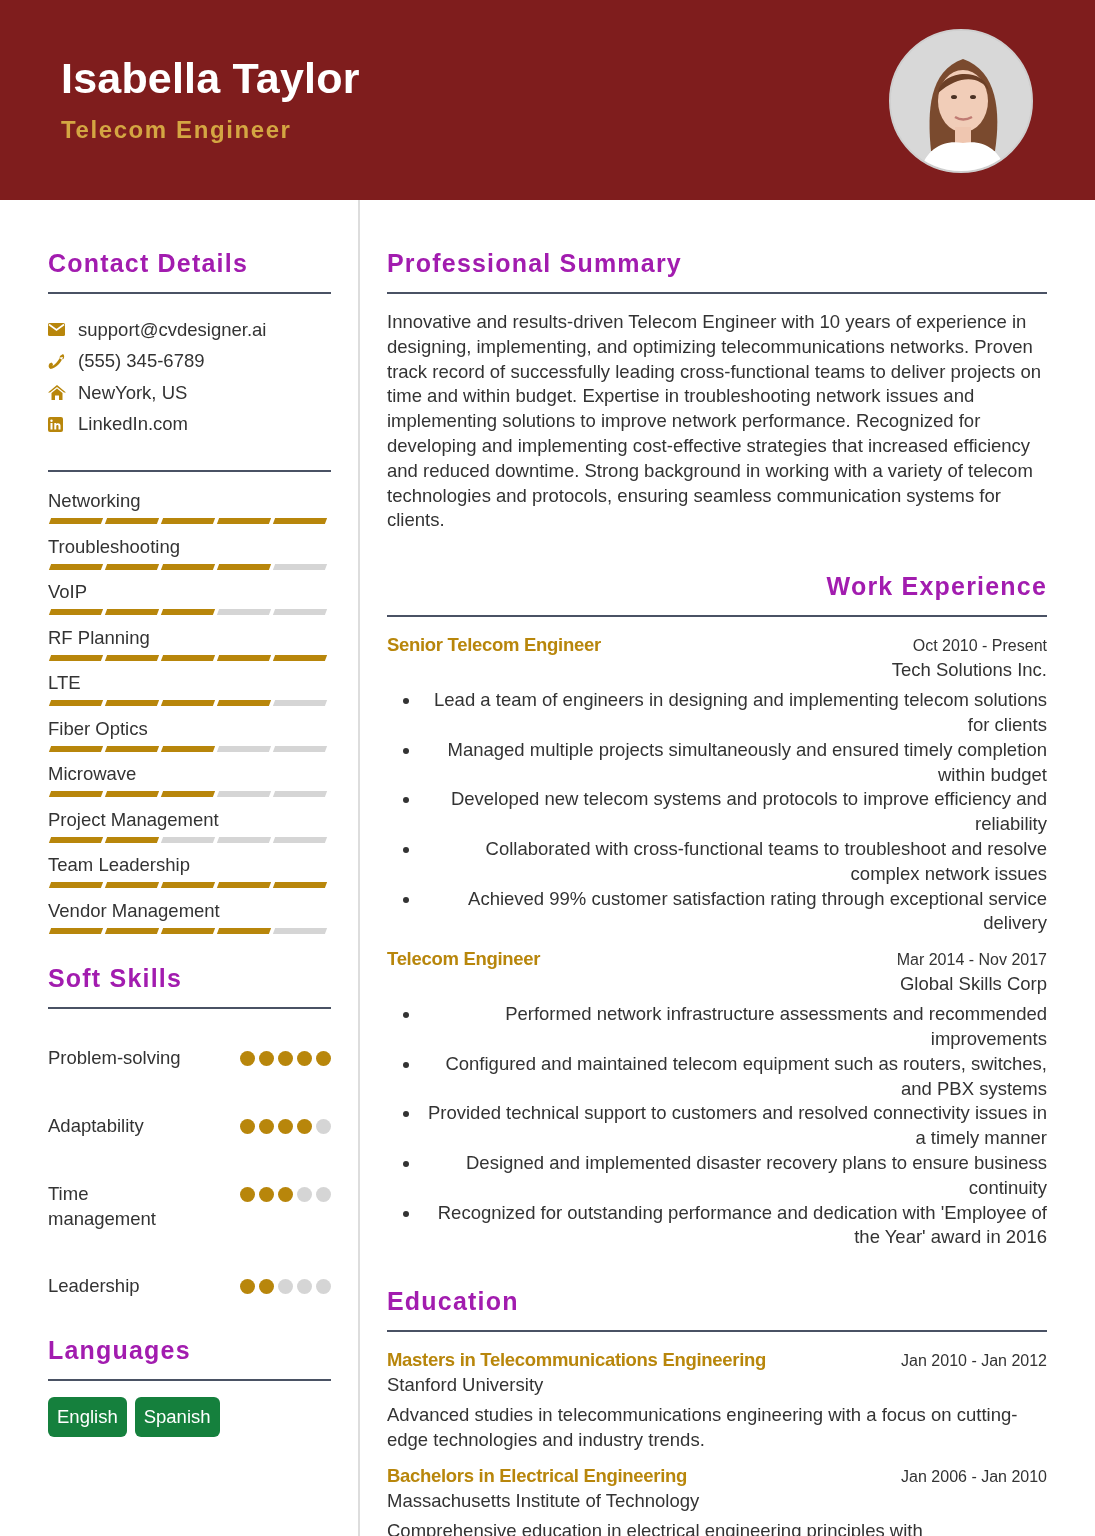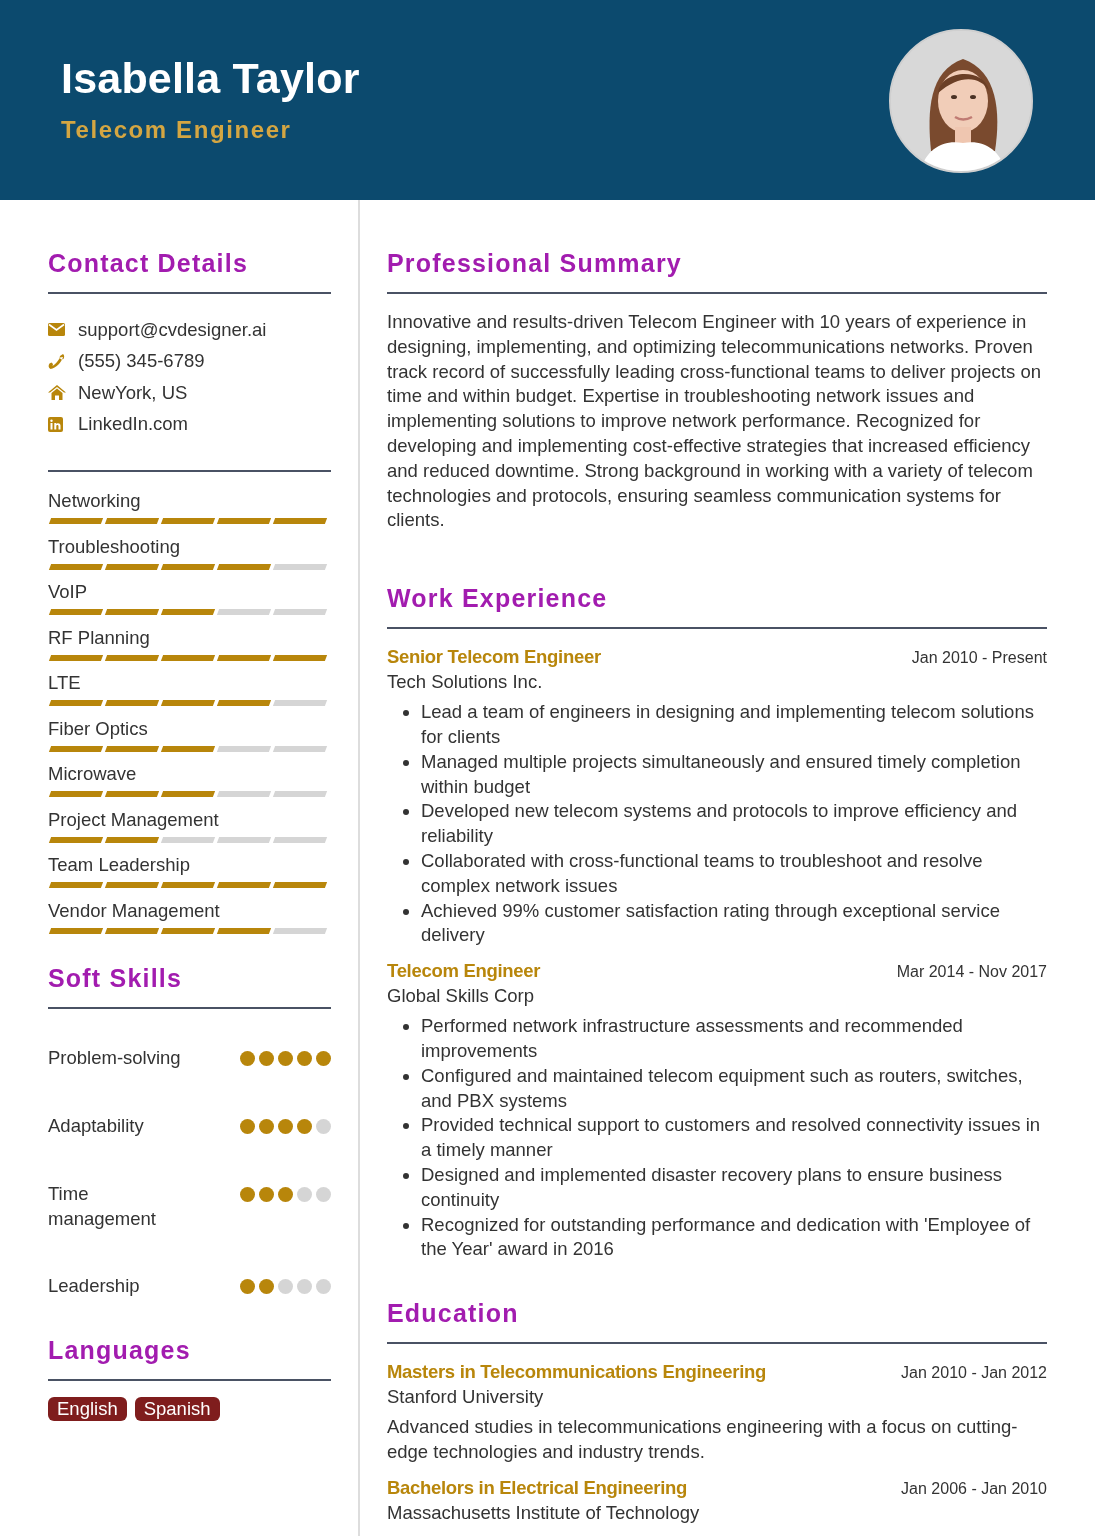--- a/index.html
+++ b/index.html
@@ -1,19 +1,19 @@
 <!DOCTYPE html>
 <html><head>
 <meta charset="utf-8">
 <style>
   * { box-sizing: border-box; margin: 0; padding: 0; }
   html, body { width: 1095px; height: 1536px; overflow: hidden; background: #ffffff; }
   body { font-family: "Liberation Sans", "DejaVu Sans", sans-serif; color: #333333; position: relative; }
 
-  .header { position: absolute; left: 0; top: 0; width: 1095px; height: 200px; background: #0c4a6e; }
+  .header { position: absolute; left: 0; top: 0; width: 1095px; height: 200px; background: #7f1d1d; }
   .name { position: absolute; left: 61px; top: 54px; font-size: 43px; font-weight: bold; color: #ffffff; letter-spacing: 0.2px; }
   .role { position: absolute; left: 61px; top: 116px; font-size: 24px; font-weight: bold; color: #d4a642; letter-spacing: 1.6px; }
   .photo { position: absolute; left: 889px; top: 29px; width: 144px; height: 144px; border-radius: 50%; background: #d8d8d8; overflow: hidden; border: 2px solid #cfcfcf; }
 
   .divider-v { position: absolute; left: 358px; top: 200px; width: 2px; height: 1336px; background: #dddddd; }
 
   .sidebar { position: absolute; left: 48px; top: 248px; width: 283px; }
   .main { position: absolute; left: 387px; top: 248px; width: 660px; }
 
   .sec-title { font-size: 25px; font-weight: bold; color: #a21caf; letter-spacing: 1.2px; line-height: 30px; }
@@ -32,21 +32,21 @@
   .bar.on { background: #b8860b; }
 
   .soft { margin-top: 18px; }
   .soft-row { display: flex; justify-content: space-between; align-items: flex-start; min-height: 32px; margin-top: 36px; }
   .soft-label { font-size: 18.5px; color: #333; line-height: 25px; width: 140px; }
   .dots { display: flex; gap: 4px; padding-top: 6px; }
   .dot { width: 15px; height: 15px; border-radius: 50%; background: #d5d5d5; }
   .dot.on { background: #b8860b; }
 
   .langs { display: flex; gap: 8px; margin-top: 16px; }
-  .lang { background: #7f1d1d; color: #fff; font-size: 18.5px; padding: 1px 9px; border-radius: 6px; line-height: 22px; }
+  .lang { background: #15803d; color: #fff; font-size: 18.5px; padding: 9px 9px; border-radius: 6px; line-height: 22px; }
 
   .summary { margin-top: 16px; font-size: 18.5px; line-height: 24.8px; color: #333; }
 
   .job { margin-top: 17px; }
   .job-head { display: flex; justify-content: space-between; align-items: baseline; }
   .job-title { font-size: 18.5px; font-weight: bold; color: #b8860b; letter-spacing: -0.3px; }
   .job-date { font-size: 16px; color: #333; }
   .job-company { font-size: 18.5px; color: #333; margin-top: 2px; line-height: 24px; }
   .job-bullets { margin-top: 6px; padding-left: 34px; font-size: 18.5px; line-height: 24.8px; color: #333; }
   .job-bullets li { margin-bottom: 0; }
@@ -287,28 +287,28 @@
 </div>
 
 <div class="main">
 
   <div>
     <div class="sec-title">Professional Summary</div>
     <div class="sec-rule"></div>
     <p class="summary">Innovative and results-driven Telecom Engineer with 10 years of experience in designing, implementing, and optimizing telecommunications networks. Proven track record of successfully leading cross-functional teams to deliver projects on time and within budget. Expertise in troubleshooting network issues and implementing solutions to improve network performance. Recognized for developing and implementing cost-effective strategies that increased efficiency and reduced downtime. Strong background in working with a variety of telecom technologies and protocols, ensuring seamless communication systems for clients.</p>
   </div>
 
-  <div style="margin-top:50px;">
+  <div style="margin-top:38px;text-align:right;">
     <div class="sec-title">Work Experience</div>
     <div class="sec-rule"></div>
 
     <div class="job">
       <div class="job-head">
         <span class="job-title">Senior Telecom Engineer</span>
-        <span class="job-date">Jan 2010 - Present</span>
+        <span class="job-date">Oct 2010 - Present</span>
       </div>
       <div class="job-company">Tech Solutions Inc.</div>
       <ul class="job-bullets">
         <li>Lead a team of engineers in designing and implementing telecom solutions for clients</li>
         <li>Managed multiple projects simultaneously and ensured timely completion within budget</li>
         <li>Developed new telecom systems and protocols to improve efficiency and reliability</li>
         <li>Collaborated with cross-functional teams to troubleshoot and resolve complex network issues</li>
         <li>Achieved 99% customer satisfaction rating through exceptional service delivery</li>
       </ul>
     </div>

